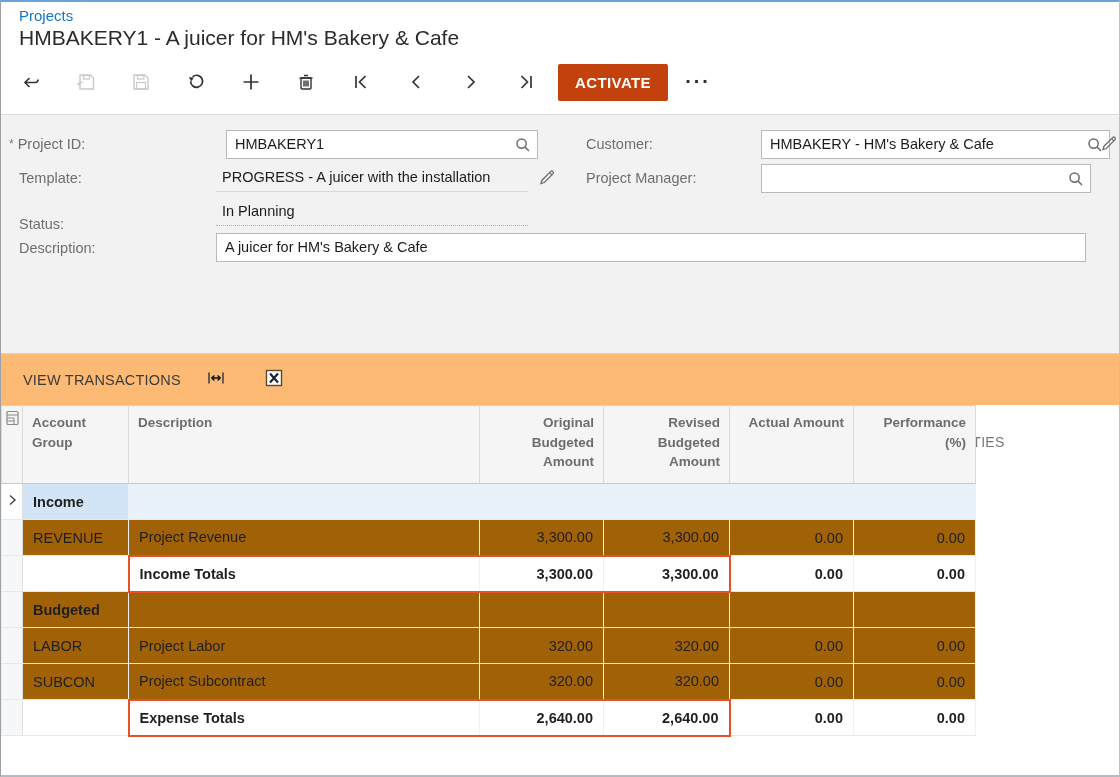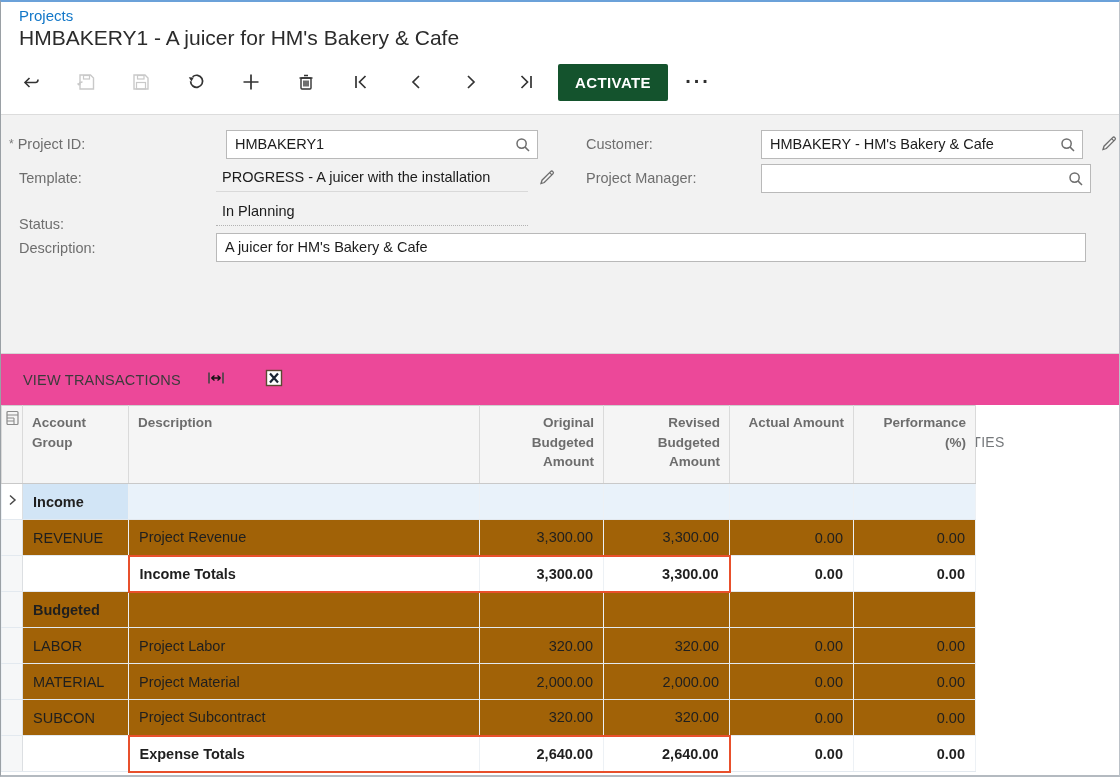--- a/index.html
+++ b/index.html
@@ -6,21 +6,21 @@
   .screen{position:relative;width:1120px;height:777px;background:#fff;box-sizing:border-box;
     border-top:2px solid #6ba1d9;border-left:1px solid #9aa0a5;border-right:1px solid #bcc2c8;border-bottom:2px solid #b4bac0;
     overflow:hidden;-webkit-font-smoothing:antialiased;}
   
   .breadcrumb{position:absolute;left:18px;top:5px;font-size:15px;color:#1277c8;text-decoration:none;cursor:pointer;}
   .page-title{position:absolute;left:18px;top:24px;margin:0;font-size:21px;font-weight:400;color:#2b2b2b;}
   
   .toolbar{position:absolute;left:2px;top:60px;height:40px;display:flex;align-items:center;}
   .tbtn{width:55px;height:40px;display:flex;align-items:center;justify-content:center;background:none;border:none;padding:0;cursor:pointer;}
   .tbtn svg{display:block;}
-  .activate-btn{position:absolute;left:557px;top:62px;width:110px;height:37px;background:#14532d;color:#fff;
+  .activate-btn{position:absolute;left:557px;top:62px;width:110px;height:37px;background:#c2410c;color:#fff;
     border:none;border-radius:2px;font-family:"Liberation Sans",sans-serif;font-size:15px;font-weight:600;letter-spacing:.4px;cursor:pointer;}
   .more-btn{position:absolute;left:674px;top:62px;width:46px;height:37px;background:none;border:none;cursor:pointer;
     font-size:20px;font-weight:bold;letter-spacing:3px;color:#2e2e2e;line-height:10px;padding-bottom:14px;}
   .hdr-divider{position:absolute;left:0;top:112px;width:100%;height:1px;background:#dcdcdc;}
   
   .form-area{position:absolute;left:0;top:113px;width:100%;height:239px;background:#f2f2f2;border-bottom:1px solid #d6d6d6;box-sizing:border-box;}
   .flabel{position:absolute;font-size:14.5px;color:#6e6e6e;white-space:nowrap;}
   .req{color:#7a7a7a;font-size:12px;margin-right:4px;vertical-align:1px;}
   .fbox{position:absolute;height:29px;background:#fff;border:1px solid #b9b9b9;box-sizing:border-box;
     font-size:14.5px;color:#1c1c1c;line-height:27px;padding:0 26px 0 8px;white-space:nowrap;overflow:hidden;}
@@ -28,21 +28,21 @@
   .fplain{position:absolute;height:28px;font-size:14.5px;color:#1c1c1c;line-height:26px;padding-left:6px;
     box-sizing:border-box;white-space:nowrap;overflow:hidden;}
   .u-solid{border-bottom:1px solid #d9d9d9;}
   .u-dot{border-bottom:1px dotted #b3b3b3;}
   .pencil-btn{position:absolute;width:24px;height:26px;background:none;border:none;padding:0;cursor:pointer;}
   
   .tabs{position:absolute;left:31px;top:310px;height:41px;display:flex;gap:38px;align-items:flex-end;}
   .tab{font-size:14px;letter-spacing:.3px;color:#75787b;padding:0 1px 13px 1px;cursor:pointer;border-bottom:3px solid transparent;white-space:nowrap;}
   .tab.active{color:#1277c8;border-bottom-color:#1277c8;padding-bottom:10px;}
   
-  .gridbar{position:absolute;left:0;top:352px;width:100%;height:51px;background:#ec4899;display:flex;align-items:center;}
+  .gridbar{position:absolute;left:0;top:352px;width:100%;height:51px;background:#fdba74;display:flex;align-items:center;}
   .vt-btn{margin-left:18px;background:none;border:none;font-family:"Liberation Sans",sans-serif;font-size:14.5px;
     letter-spacing:.2px;color:#3b3b3b;cursor:pointer;padding:6px 4px;}
   .gicon-btn{background:none;border:none;padding:4px;cursor:pointer;}
   .gicon-btn.fit{margin-left:16px;} .gicon-btn.xls{margin-left:28px;}
   
   .grid{position:absolute;left:0;top:403px;border-collapse:collapse;table-layout:fixed;width:974px;background:#fff;}
   .grid th,.grid td{box-sizing:border-box;overflow:hidden;white-space:nowrap;}
   .grid th{background:#f5f5f5;border:1px solid #dadada;border-top:1px solid #cfcfcf;border-bottom:1px solid #c9c9c9;
     color:#6d6d6d;font-size:13.5px;font-weight:600;text-align:left;vertical-align:top;height:78px;padding:7px 9px 0 9px;line-height:1.45;white-space:normal;}
   .grid th.num{text-align:right;}
@@ -155,21 +155,21 @@
 
     <div class="flabel" style="left:18px;top:101px;">Status:</div>
     <div class="fplain u-dot" style="left:215px;top:83px;width:312px;">In Planning</div>
 
     <div class="flabel" style="left:18px;top:125px;">Description:</div>
     <div class="fbox" style="left:215px;top:118px;width:870px;padding-right:8px;">
       <span>A juicer for HM's Bakery &amp; Cafe</span>
     </div>
 
     <div class="flabel" style="left:585px;top:21px;">Customer:</div>
-    <div class="fbox" style="left:760px;top:15px;width:322px;">
+    <div class="fbox" style="left:760px;top:15px;width:349px;">
       <span>HMBAKERY - HM's Bakery &amp; Cafe</span>
       <svg class="mag" width="20" height="20" viewBox="0 0 20 20">
           <circle cx="8.6" cy="8.6" r="4.6" fill="none" stroke="#6e6e6e" stroke-width="1.5"></circle>
           <path d="M12.1 12.1 L16 16" stroke="#6e6e6e" stroke-width="1.5"></path>
         </svg>
     </div>
     <button class="pencil-btn" style="left:1096px;top:16px;">
       <svg width="20" height="20" viewBox="0 0 20 20">
           <path d="M4 16.5 L5 13.2 L13.6 4.6 A1.6 1.6 0 0 1 15.9 6.9 L7.3 15.5 Z" fill="none" stroke="#6e6e6e" stroke-width="1.3"></path>
           <path d="M12.6 5.6 L14.9 7.9" stroke="#6e6e6e" stroke-width="1.3"></path>
@@ -282,29 +282,20 @@
         <td class="gut"></td>
         <td>LABOR</td>
         <td>Project Labor</td>
         <td class="num">320.00</td>
         <td class="num">320.00</td>
         <td class="num">0.00</td>
         <td class="num">0.00</td>
       </tr>
       <tr class="r-data">
         <td class="gut"></td>
-        <td>MATERIAL</td>
-        <td>Project Material</td>
-        <td class="num">2,000.00</td>
-        <td class="num">2,000.00</td>
-        <td class="num">0.00</td>
-        <td class="num">0.00</td>
-      </tr>
-      <tr class="r-data">
-        <td class="gut"></td>
         <td>SUBCON</td>
         <td>Project Subcontract</td>
         <td class="num">320.00</td>
         <td class="num">320.00</td>
         <td class="num">0.00</td>
         <td class="num">0.00</td>
       </tr>
       <tr class="r-total">
         <td class="gut"></td>
         <td></td>

